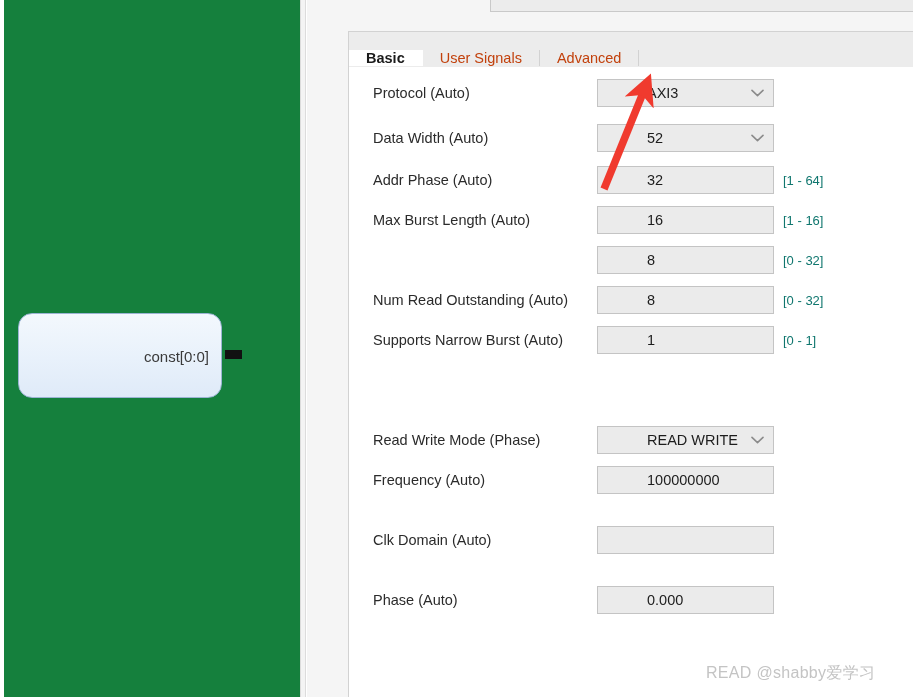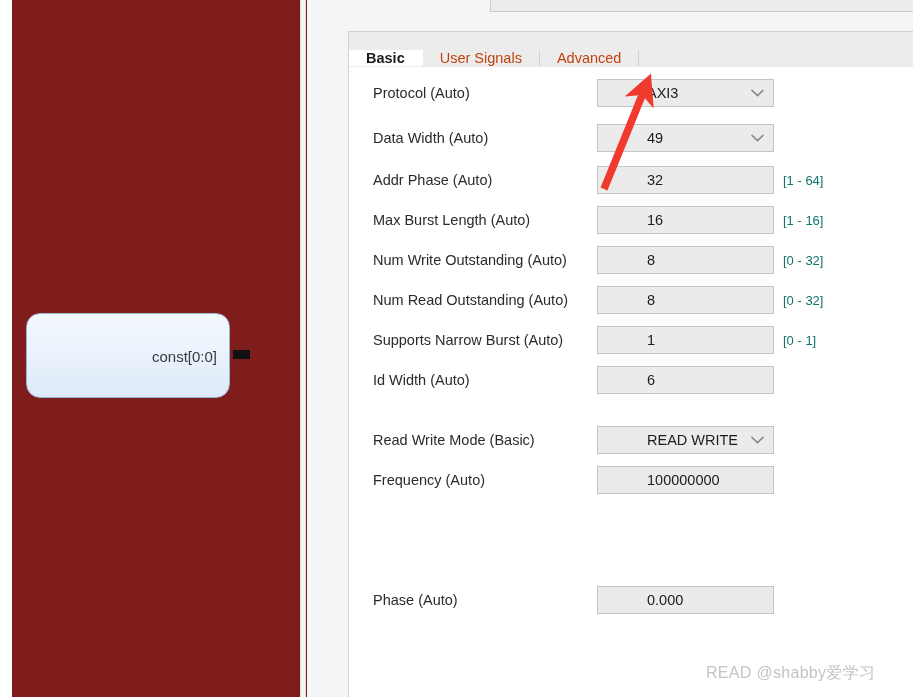--- a/index.html
+++ b/index.html
@@ -12,23 +12,23 @@
     height: 697px;
     background: #ffffff;
     font-family: "Liberation Sans", sans-serif;
     overflow: hidden;
     position: relative;
   }
 
   
   #canvas {
     position: absolute;
-    left: 12px; top: 0;
+    left: 4px; top: 0;
     width: 300px; height: 697px;
-    background: #7f1d1d;
+    background: #15803d;
     overflow: hidden;
   }
   #block {
     position: absolute;
     left: 14px; top: 313px;
     width: 204px; height: 85px;
     border: 1px solid #9cb4d4;
     border-radius: 14px;
     background: linear-gradient(to bottom, #f3f8fd 0%, #e8f1fb 55%, #dfeaf8 100%);
     box-sizing: border-box;
@@ -239,21 +239,21 @@
           <span class="chev">
             <svg viewBox="0 0 13 8" width="13" height="8">
               <path d="M1 1.4 L6.5 6.6 L12 1.4" fill="none" stroke="#8b8b8b" stroke-width="1.6" stroke-linecap="round" stroke-linejoin="round"></path>
             </svg>
           </span>
         </div>
       </div>
       <div class="form-row" style="top: 57px;">
         <span class="f-label">Data Width (Auto)</span>
         <div class="f-control combo">
-          <span class="f-value">49</span>
+          <span class="f-value">52</span>
           <span class="chev">
             <svg viewBox="0 0 13 8" width="13" height="8">
               <path d="M1 1.4 L6.5 6.6 L12 1.4" fill="none" stroke="#8b8b8b" stroke-width="1.6" stroke-linecap="round" stroke-linejoin="round"></path>
             </svg>
           </span>
         </div>
       </div>
       <div class="form-row" style="top: 99px;">
         <span class="f-label">Addr Phase (Auto)</span>
         <div class="f-control">
@@ -262,61 +262,60 @@
         <span class="f-hint">[1 - 64]</span>
       </div>
       <div class="form-row" style="top: 139px;">
         <span class="f-label">Max Burst Length (Auto)</span>
         <div class="f-control">
           <span class="f-value">16</span>
         </div>
         <span class="f-hint">[1 - 16]</span>
       </div>
       <div class="form-row" style="top: 179px;">
-        <span class="f-label">Num Write Outstanding (Auto)</span>
         <div class="f-control">
           <span class="f-value">8</span>
         </div>
         <span class="f-hint">[0 - 32]</span>
       </div>
       <div class="form-row" style="top: 219px;">
         <span class="f-label">Num Read Outstanding (Auto)</span>
         <div class="f-control">
           <span class="f-value">8</span>
         </div>
         <span class="f-hint">[0 - 32]</span>
       </div>
       <div class="form-row" style="top: 259px;">
         <span class="f-label">Supports Narrow Burst (Auto)</span>
         <div class="f-control">
           <span class="f-value">1</span>
         </div>
         <span class="f-hint">[0 - 1]</span>
       </div>
-      <div class="form-row" style="top: 299px;">
-        <span class="f-label">Id Width (Auto)</span>
-        <div class="f-control">
-          <span class="f-value">6</span>
-        </div>
-      </div>
       <div class="form-row" style="top: 359px;">
-        <span class="f-label">Read Write Mode (Basic)</span>
+        <span class="f-label">Read Write Mode (Phase)</span>
         <div class="f-control combo">
           <span class="f-value">READ WRITE</span>
           <span class="chev">
             <svg viewBox="0 0 13 8" width="13" height="8">
               <path d="M1 1.4 L6.5 6.6 L12 1.4" fill="none" stroke="#8b8b8b" stroke-width="1.6" stroke-linecap="round" stroke-linejoin="round"></path>
             </svg>
           </span>
         </div>
       </div>
       <div class="form-row" style="top: 399px;">
         <span class="f-label">Frequency (Auto)</span>
         <div class="f-control">
           <span class="f-value">100000000</span>
+        </div>
+      </div>
+      <div class="form-row" style="top: 459px;">
+        <span class="f-label">Clk Domain (Auto)</span>
+        <div class="f-control">
+          <span class="f-value"></span>
         </div>
       </div>
       <div class="form-row" style="top: 519px;">
         <span class="f-label">Phase (Auto)</span>
         <div class="f-control">
           <span class="f-value">0.000</span>
         </div>
       </div>
     </div>
 </div>

